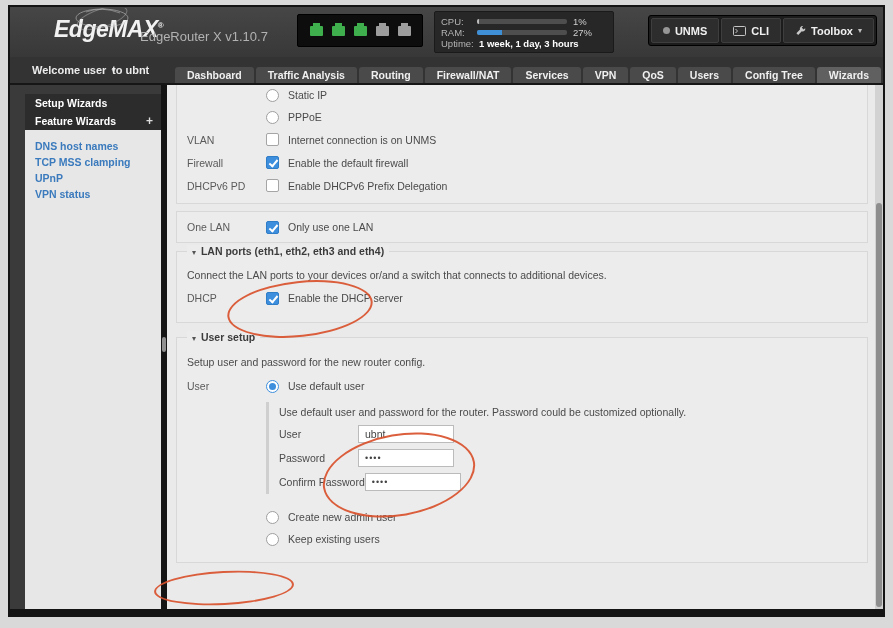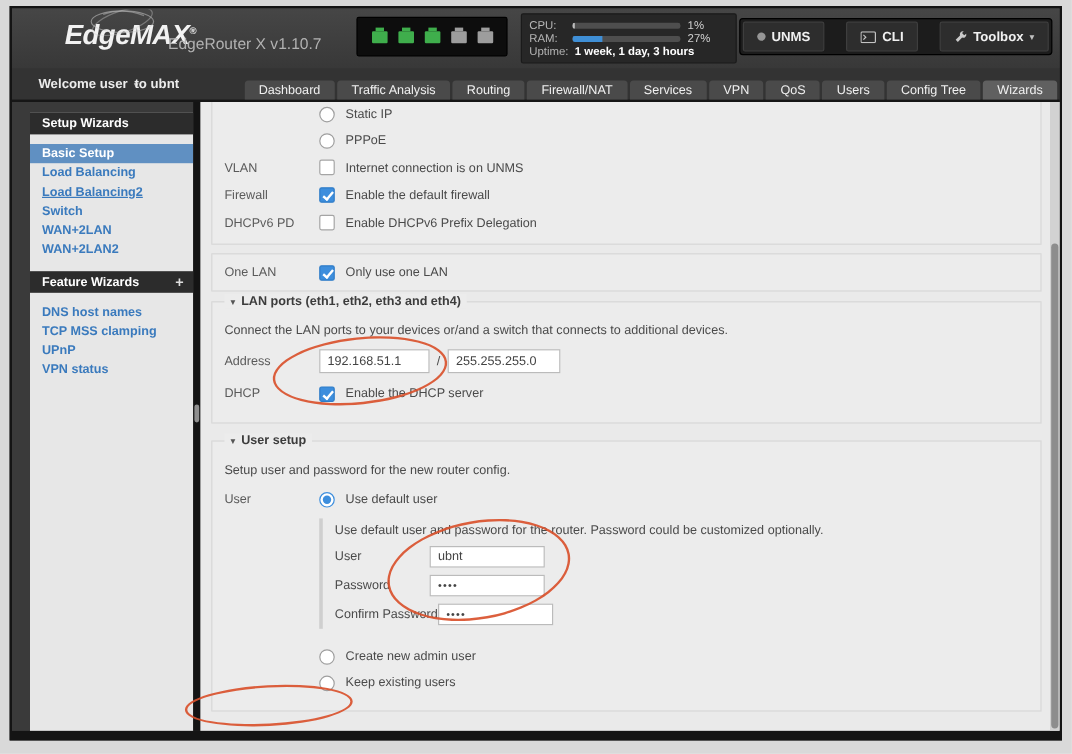--- a/index.html
+++ b/index.html
@@ -27,36 +27,36 @@
            border:1px solid #1a1a1a; border-radius:2px; padding:4px 6px; font-size:9.5px; color:#b5b5b5; }
   .srow { display:flex; align-items:center; height:11px; }
   .slabel { width:36px; }
   .bar { width:90px; height:5px; background:#4e4e4e; border-radius:2px; overflow:hidden; margin-right:6px; }
   .bar i { display:block; height:100%; }
   .bar .cpu { width:2px; background:#bdbdbd; }
   .bar .ram { width:25px; background:#3f8fd6; }
   .sval { color:#cfcfcf; }
   .uptime-val { color:#fff; font-weight:bold; margin-left:2px; }
   .hbtns { position:absolute; right:6px; top:8px; height:31px; background:#1c1c1c; border:1px solid #000;
-           border-radius:3px; display:flex; align-items:center; gap:18px; padding:2px; }
+           border-radius:3px; display:flex; align-items:center; gap:2px; padding:2px; }
   .hbtn { height:25px; background:#2d2d2d; border:1px solid #3e3e3e; border-radius:2px; color:#f0f0f0;
           font-size:11px; font-weight:bold; display:flex; align-items:center; gap:5px; padding:0 11px; cursor:pointer; }
   .dot { width:7px; height:7px; border-radius:50%; background:#969696; display:inline-block; }
   .caret { font-size:8px; color:#c0c0c0; }
 
   
   .nav { position:absolute; left:0; top:50px; width:873px; height:28px; background:#333;
          border-bottom:2px solid #161616; }
   .welcome { position:absolute; left:22px; top:0; height:26px; display:flex; align-items:center; gap:5px;
              color:#ececec; font-size:11px; font-weight:bold; cursor:pointer; }
   .tonav { position:absolute; left:102px; top:0; height:26px; display:flex; align-items:center;
            color:#ececec; font-size:11px; font-weight:bold; }
   .tabs { position:absolute; right:2px; bottom:0; display:flex; gap:2px; }
   .tab { height:16px; background:#4a4a4a; border-radius:3px 3px 0 0; color:#f0f0f0; font-size:10.5px;
-         font-weight:normal; display:flex; align-items:center; padding:0 12px; cursor:pointer; white-space:nowrap; }
+         font-weight:bold; display:flex; align-items:center; padding:0 12px; cursor:pointer; white-space:nowrap; }
   .tab.active { background:#606060; }
 
   
   .bodyarea { position:absolute; left:0; top:78px; width:873px; height:524px; background:#3a3a3a; }
   .sidebar { position:absolute; left:15px; top:9px; width:136px; bottom:0; background:#e7e7e7; }
   .sb-head { height:18px; line-height:18px; background:#2c2c2c; color:#fff; font-size:10.5px;
              font-weight:bold; padding-left:10px; position:relative; }
   .sb-plus { position:absolute; right:8px; top:0; font-size:12px; color:#ddd; cursor:pointer; }
   .sb-items { padding-top:8px; padding-bottom:10px; }
   .sb-item { height:16px; line-height:16px; padding-left:10px; font-size:10.5px; font-weight:bold;
@@ -187,28 +187,20 @@
         <span class="tab">Users</span>
         <span class="tab">Config Tree</span>
         <span class="tab active">Wizards</span>
       </div>
     </div>
 
     <div class="bodyarea">
 
       <div class="sidebar">
         <div class="sb-head">Setup Wizards</div>
-        <div class="sb-items">
-          <div class="sb-item active">Basic Setup</div>
-          <div class="sb-item">Load Balancing</div>
-          <div class="sb-item underline">Load Balancing2</div>
-          <div class="sb-item">Switch</div>
-          <div class="sb-item">WAN+2LAN</div>
-          <div class="sb-item">WAN+2LAN2</div>
-        </div>
         <div class="sb-head">
           <span>Feature Wizards</span>
           <span class="sb-plus">+</span>
         </div>
         <div class="sb-items">
           <div class="sb-item">DNS host names</div>
           <div class="sb-item">TCP MSS clamping</div>
           <div class="sb-item">UPnP</div>
           <div class="sb-item">VPN status</div>
         </div>
@@ -256,26 +248,20 @@
               <span class="ctext">Only use one LAN</span>
             </div>
           </div>
 
           <div class="panel fieldset">
             <div class="legend">
               <span class="tri">▾</span>
               <span>LAN ports (eth1, eth2, eth3 and eth4)</span>
             </div>
             <div class="frow desc" style="height:22px;">Connect the LAN ports to your devices or/and a switch that connects to additional devices.</div>
-            <div class="frow" style="height:30px;">
-              <span class="flabel">Address</span>
-              <input class="tinput" style="width: 92px;" value="192.168.51.1">
-              <span style="margin:0 6px;">/</span>
-              <input class="tinput" style="width: 94px;" value="255.255.255.0">
-            </div>
             <div class="frow" style="height:24px;">
               <span class="flabel">DHCP</span>
               <span class="cb chk"></span>
               <span class="ctext">Enable the DHCP server</span>
             </div>
           </div>
 
           <div class="panel fieldset" style="margin-top:14px;">
             <div class="legend">
               <span class="tri">▾</span>

